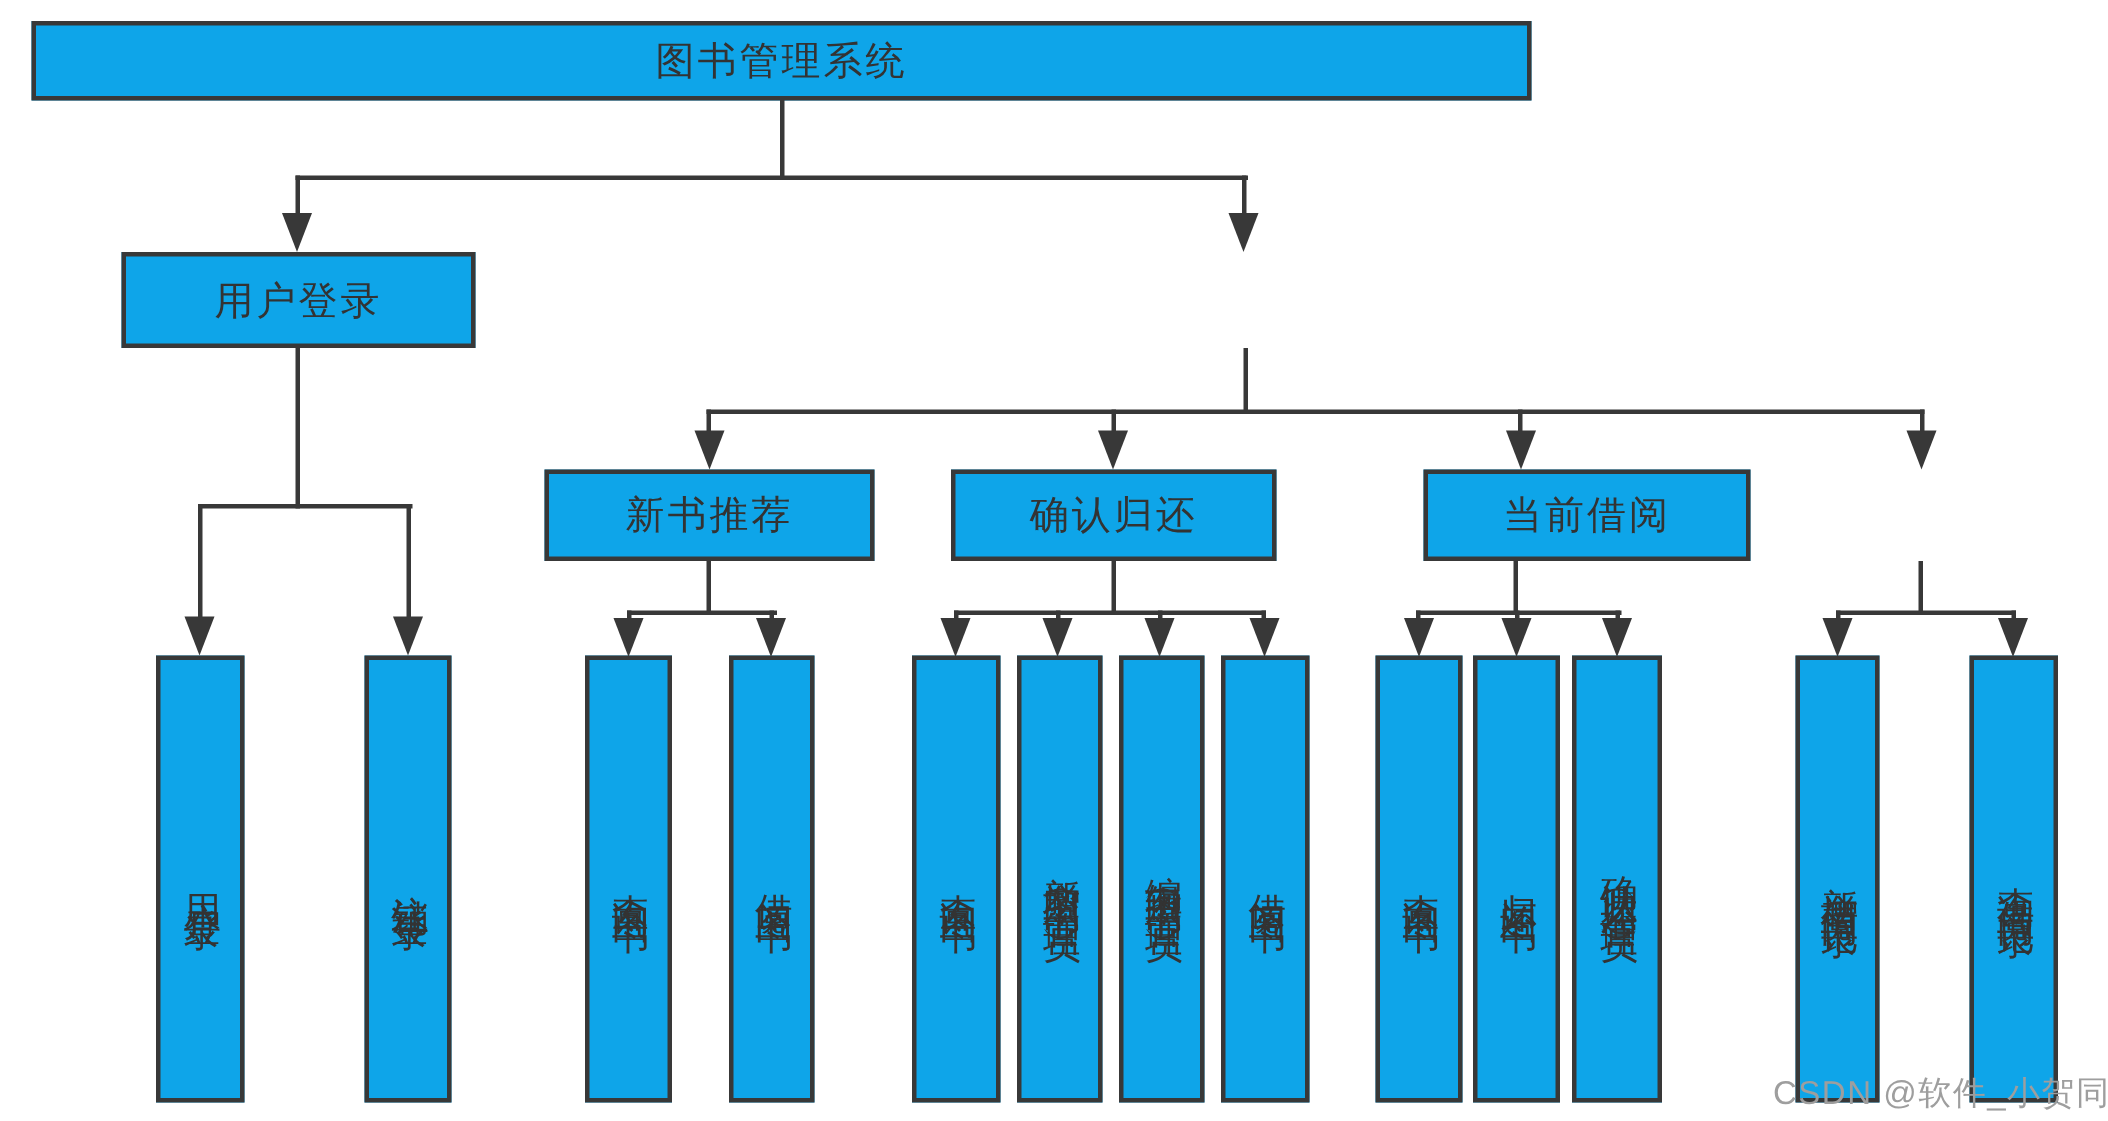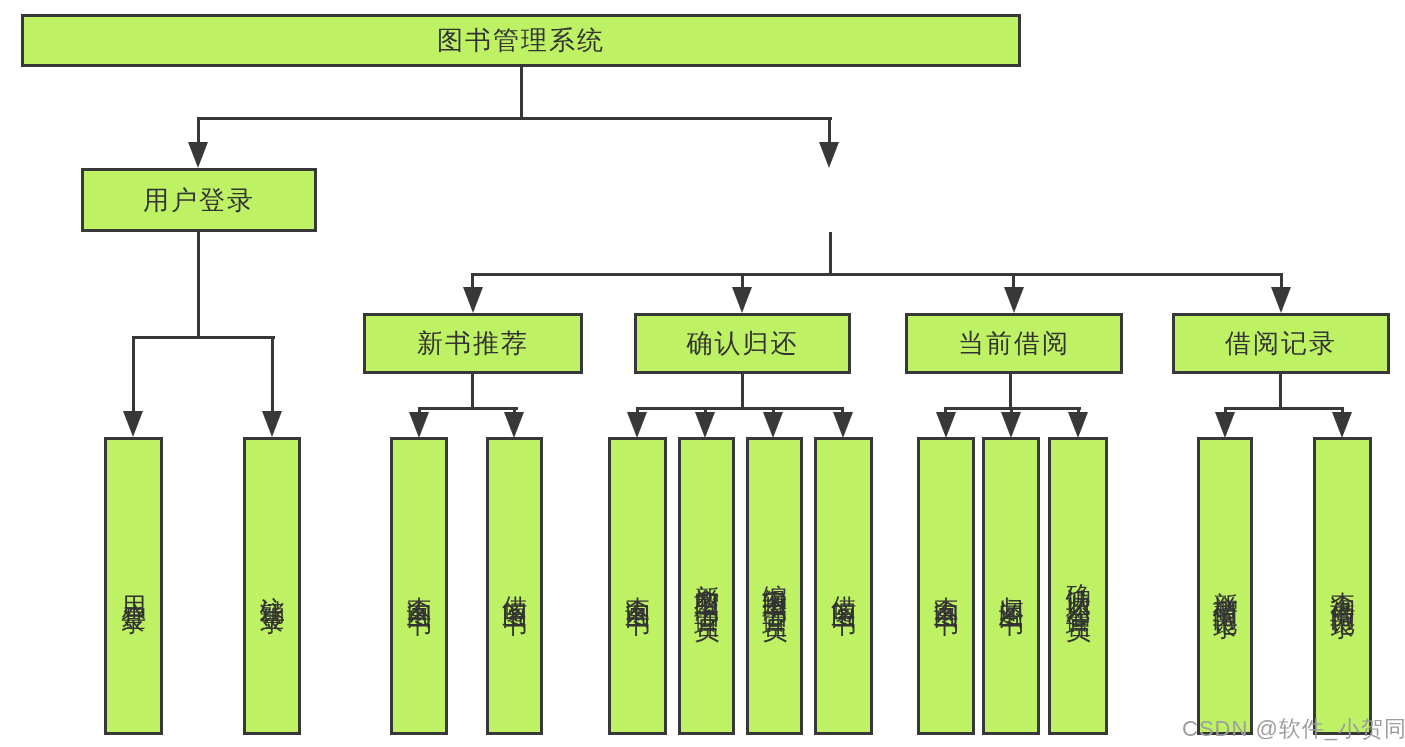--- a/index.html
+++ b/index.html
@@ -1,21 +1,21 @@
 <!DOCTYPE html>
 <html><head>
 <meta charset="utf-8">
 <style>
   html,body{margin:0;padding:0;background:#fff;}
   #stage{
     position:relative;width:1405px;height:747px;background:#fff;overflow:hidden;
     font-family:"Liberation Sans","DejaVu Sans",sans-serif;color:#333;
   }
   .box{
-    position:absolute;box-sizing:border-box;background:#bef264;
+    position:absolute;box-sizing:border-box;background:#0ea5e9;
     border:3px solid #383838;display:flex;align-items:center;justify-content:center;
   }
   .hlabel{font-size:26px;letter-spacing:2px;color:#333;white-space:nowrap;}
   .vbox span{
     writing-mode:vertical-rl;text-orientation:mixed;
     font-size:25px;letter-spacing:5px;color:#333;line-height:1.18;white-space:nowrap;
   }
   .ln{position:absolute;background:#383838;}
   .ah{
     position:absolute;width:0;height:0;
@@ -42,27 +42,24 @@
 
 
   <div class="box" style="left:363px;top:313px;width:220px;height:61px;text-align:right;">
     <span class="hlabel">新书推荐</span>
   </div>
 
   <div class="box" style="left:634px;top:313px;width:217px;height:61px;">
     <span class="hlabel">确认归还</span>
   </div>
 
-  <div class="box" style="left:905px;top:313px;width:218px;height:61px;">
+  <div class="box" style="left:949px;top:313px;width:218px;height:61px;">
     <span class="hlabel">当前借阅</span>
   </div>
 
-  <div class="box" style="left:1172px;top:313px;width:218px;height:61px;">
-    <span class="hlabel">借阅记录</span>
-  </div>
 
   <div class="box vbox" style="left:104px;top:437px;width:59px;height:298px;">
     <span>用户登录</span>
   </div>
   <div class="box vbox" style="left:243px;top:437px;width:58px;height:298px;">
     <span>注销登录</span>
   </div>
   <div class="box vbox" style="left:390px;top:437px;width:58px;height:298px;">
     <span>查询图书</span>
   </div>

